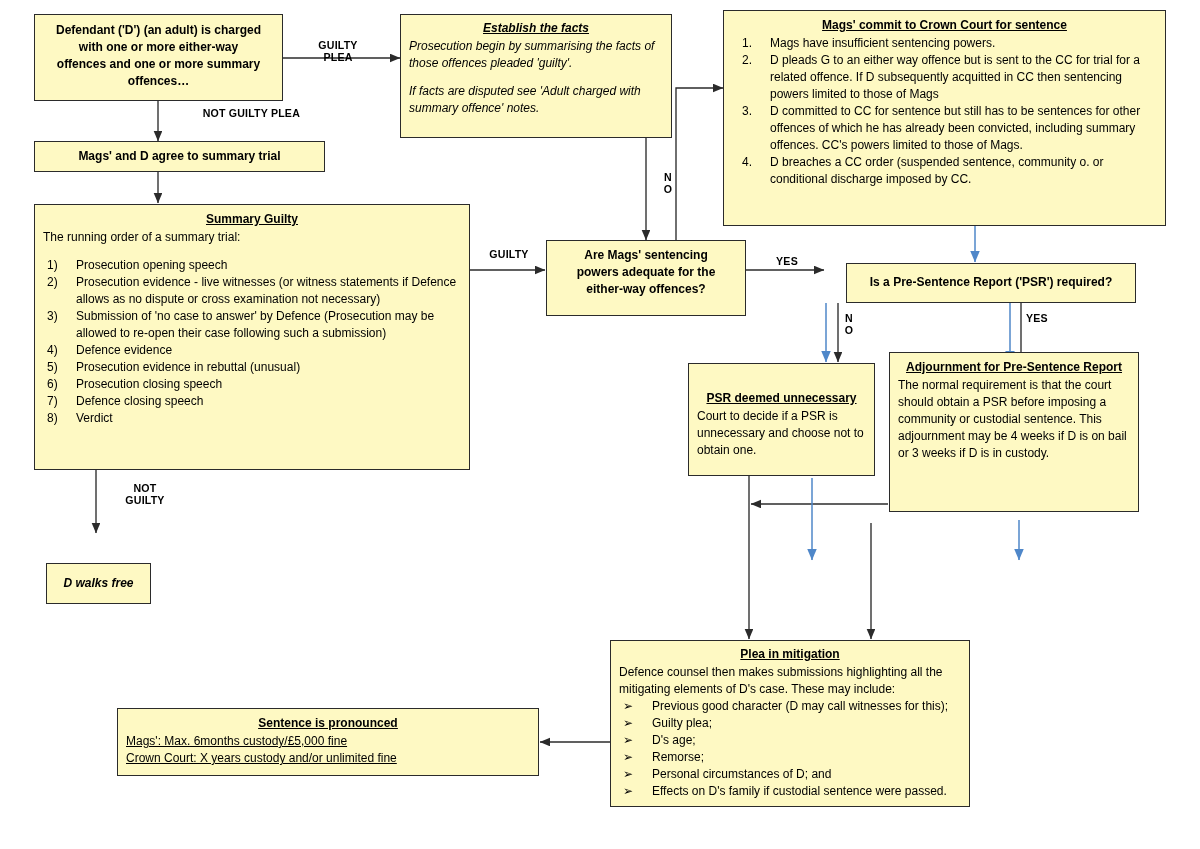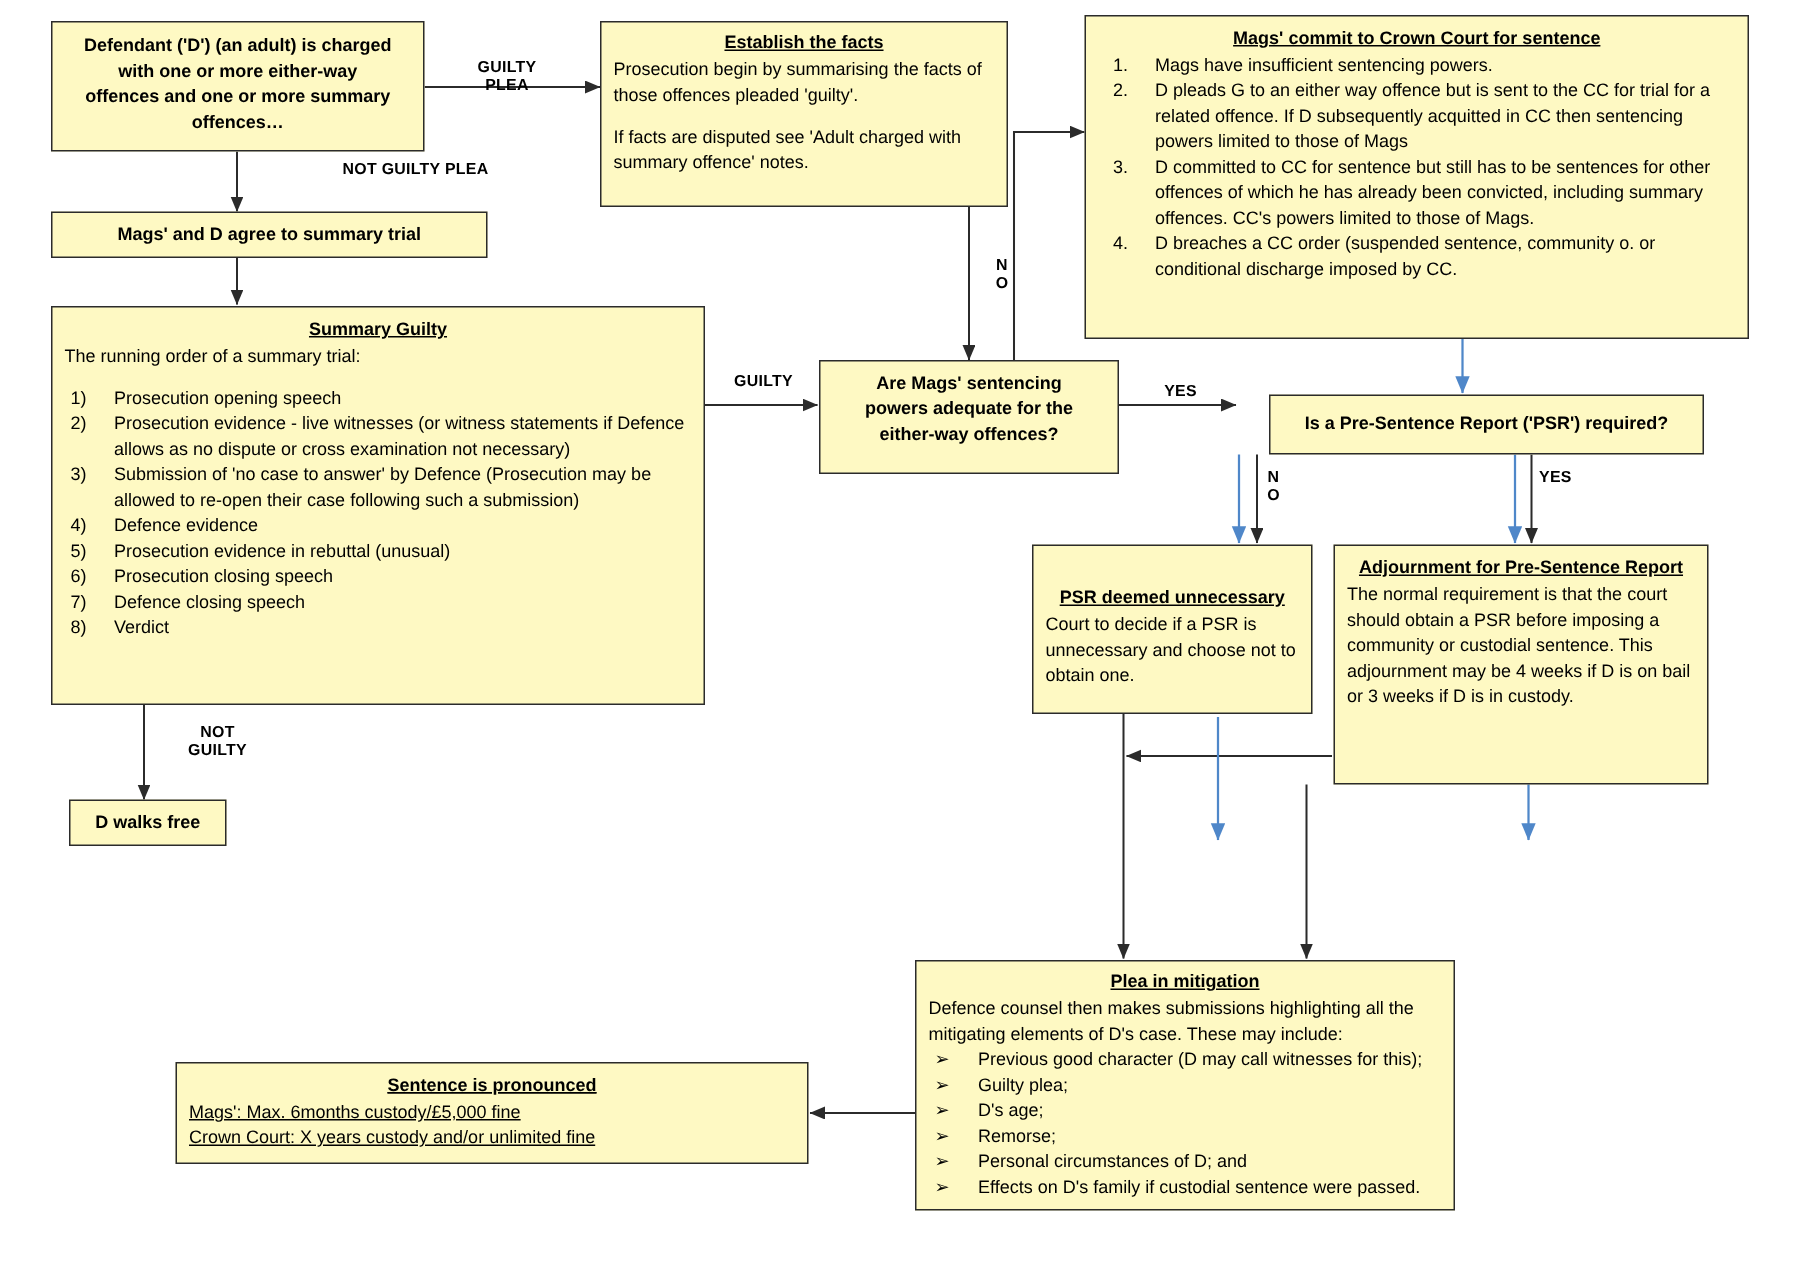--- a/index.html
+++ b/index.html
@@ -86,21 +86,21 @@
       <div>with one or more either-way</div>
       <div>offences and one or more summary</div>
       <div>offences…</div>
     </div>
   </div>
 
   <div class="box" style="left:34px;top:141px;width:291px;height:31px;">
     <div class="mid-txt bold-ctr">Mags' and D agree to summary trial</div>
   </div>
 
-  <div class="box" style="left:400px;top:14px;width:272px;height:124px;">
+  <div class="box" style="left:400px;top:14px;width:272px;height:124px;font-style:italic;">
     <div class="pad">
       <span class="title">Establish the facts </span>
       <div>Prosecution begin by summarising the facts of those offences pleaded 'guilty'.</div>
       <span class="spacer"></span>
       <div>If facts are disputed see 'Adult charged with summary offence' notes.</div>
     </div>
   </div>
 
   <div class="box" style="left:723px;top:10px;width:443px;height:216px;">
     <div class="pad" style="padding-top:6px;">
@@ -125,21 +125,21 @@
         <li><span class="mk">3)</span><span>Submission of 'no case to answer' by Defence (Prosecution may be allowed to re-open their case following such a submission)</span></li>
         <li><span class="mk">4)</span><span>Defence evidence</span></li>
         <li><span class="mk">5)</span><span>Prosecution evidence in rebuttal (unusual)</span></li>
         <li><span class="mk">6)</span><span>Prosecution closing speech</span></li>
         <li><span class="mk">7)</span><span>Defence closing speech</span></li>
         <li><span class="mk">8)</span><span>Verdict</span></li>
       </ol>
     </div>
   </div>
 
-  <div class="box" style="left:46px;top:533px;width:105px;height:31px;">
+  <div class="box" style="left:46px;top:563px;width:105px;height:41px;font-style:italic;">
     <div class="mid-txt bold-ctr">D walks free</div>
   </div>
 
   <div class="box" style="left:546px;top:240px;width:200px;height:76px;">
     <div class="pad bold-ctr" style="padding-top:6px;">
       <div>Are Mags' sentencing</div>
       <div>powers adequate for the</div>
       <div>either-way offences?</div>
     </div>
   </div>
@@ -148,21 +148,21 @@
     <div class="mid-txt bold-ctr">Is a Pre-Sentence Report ('PSR') required?</div>
   </div>
 
   <div class="box" style="left:688px;top:363px;width:187px;height:113px;">
     <div class="pad" style="padding-top:6px;margin-top:20px;">
       <span class="title">PSR deemed unnecessary</span>
       <div>Court to decide if a PSR is unnecessary and choose not to obtain one.</div>
     </div>
   </div>
 
-  <div class="box" style="left:889px;top:363px;width:250px;height:160px;">
+  <div class="box" style="left:889px;top:352px;width:250px;height:160px;">
     <div class="pad" style="padding-top:6px;">
       <span class="title">Adjournment for Pre-Sentence Report</span>
       <div>The normal requirement is that the court should obtain a PSR before imposing a community or custodial sentence. This adjournment may be 4 weeks if D is on bail or 3 weeks if D is in custody.</div>
     </div>
   </div>
 
   <div class="box" style="left:610px;top:640px;width:360px;height:167px;">
     <div class="pad" style="padding-top:5px;">
       <span class="title">Plea in mitigation</span>
       <div>Defence counsel then makes submissions highlighting all the mitigating elements of D's case. These may include:</div>
@@ -183,21 +183,21 @@
       <div>Mags': Max. 6months custody/£5,000 fine</div>
       <div>Crown Court: X years custody and/or unlimited fine</div>
     </div>
   </div>
 
   <div class="lbl" style="left:298px;top:40px;width:80px;">
     <span>GUILTY</span>
     <span style="display:block">PLEA</span>
   </div>
 
-  <div class="lbl" style="left:160px;top:108px;width:140px;text-align:center;margin-left:47px;">
+  <div class="lbl" style="left:160px;top:108px;width:140px;text-align:right;">
     <span>NOT GUILTY PLEA</span>
   </div>
 
   <div class="lbl" style="left:478px;top:249px;width:62px;">
     <span>GUILTY</span>
   </div>
 
   <div class="lbl" style="left:110px;top:483px;width:70px;">
     <span>NOT</span>
     <span style="display:block">GUILTY</span>

